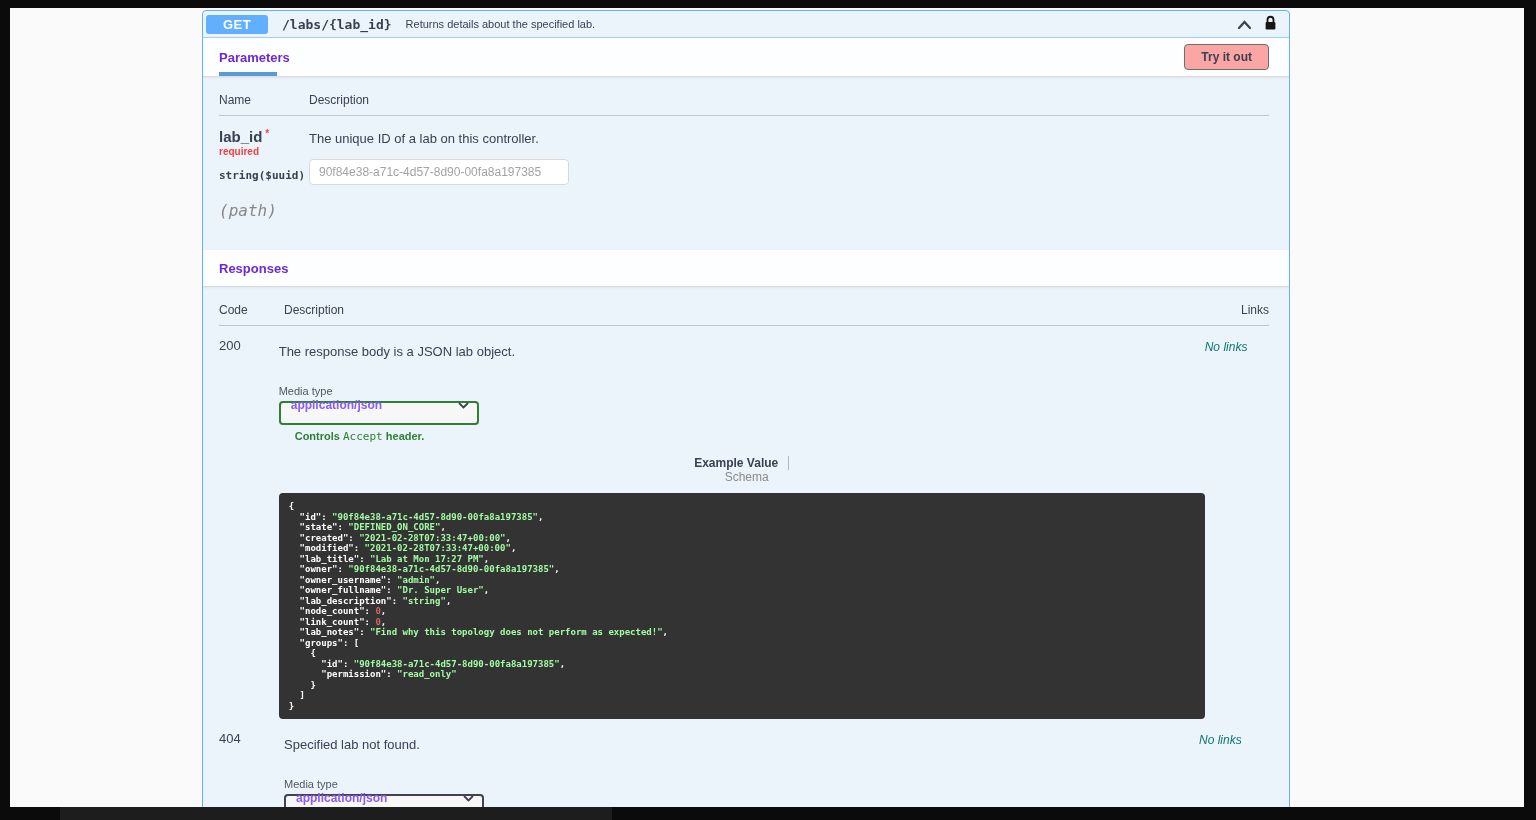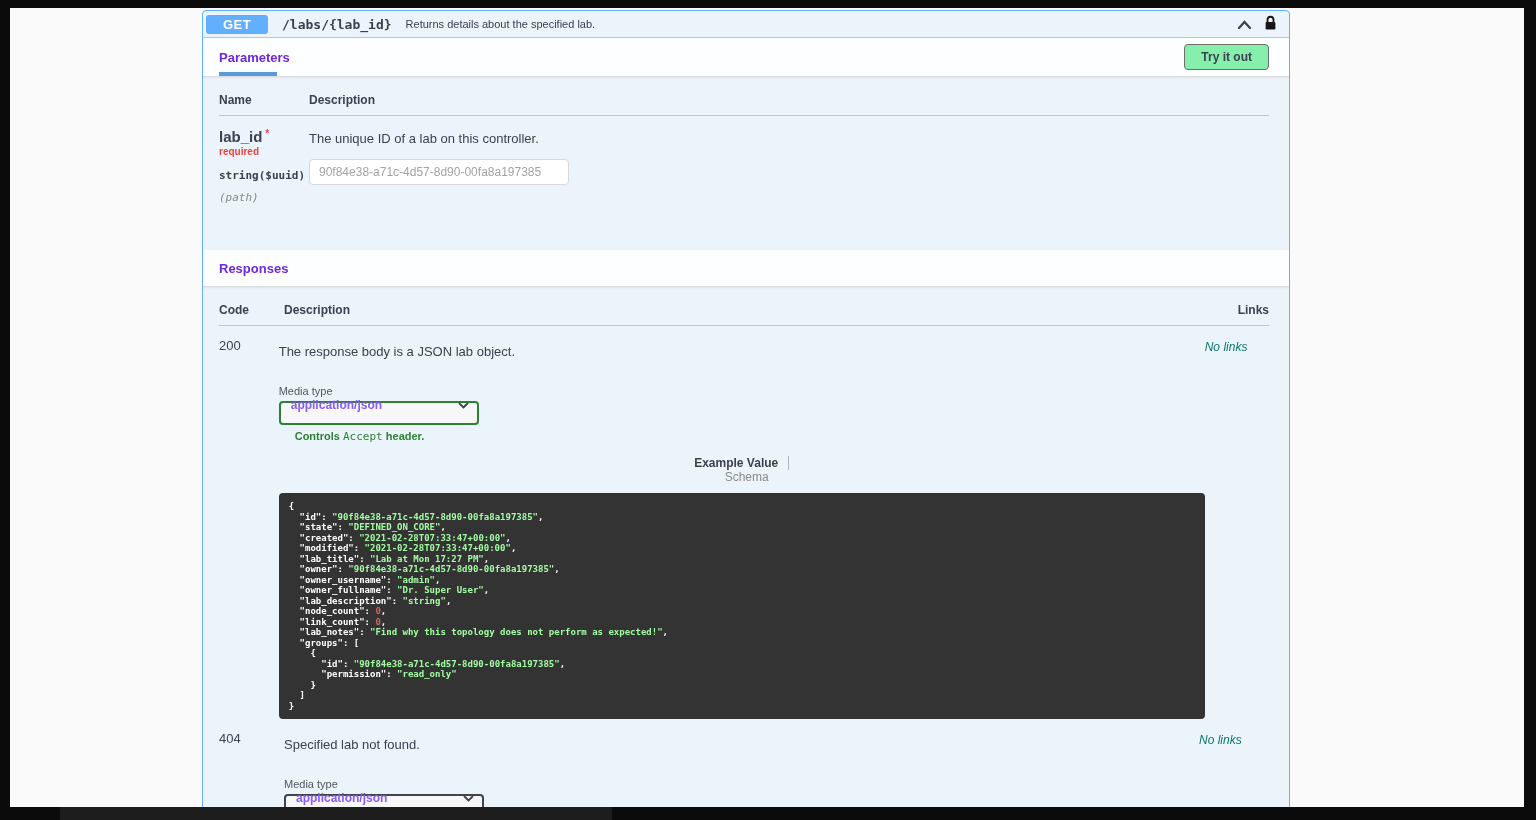--- a/index.html
+++ b/index.html
@@ -24,34 +24,34 @@
   .summary-icons { display:flex; align-items:center; gap:12px; }
   .icon-btn { background:none; border:none; cursor:pointer; display:flex; align-items:center; padding:0; }
 
   
   .section-header { background:rgba(255,255,255,.88); min-height:39px; flex:0 0 39px; position:relative;
                     display:flex; align-items:center; justify-content:space-between; padding:0 20px 0 16px;
                     border-bottom:1px solid rgba(59,65,81,.18); box-shadow:0 1px 2px rgba(0,0,0,.06); }
   .section-header.slim { min-height:37px; flex:0 0 37px; }
   .section-title { font-size:13px; font-weight:bold; color:#6d28d9; }
   .tab-underline { position:absolute; left:16px; bottom:0; width:58px; height:4px; background:#5b9ad9; }
-  .try-btn { border:1px solid #6d6d6d; border-radius:4px; background:#86efac; padding:5px 16px;
+  .try-btn { border:1px solid #6d6d6d; border-radius:4px; background:#fca5a5; padding:5px 16px;
              font-size:12px; font-weight:bold; color:#3b4151; font-family:"Liberation Sans", sans-serif; cursor:pointer; }
 
   
   .params-body { height:173px; flex:0 0 173px; padding:16px 20px 0 16px; }
-  .thead { display:flex; font-size:12px; font-weight:bold; color:#3b4151;
+  .thead { display:flex; font-size:12px; font-weight:normal; color:#3b4151;
            padding-bottom:8px; border-bottom:1px solid rgba(59,65,81,.25); }
   .col-name { width:90px; }
   .col-flex { flex:1; }
   .param-row { display:flex; padding-top:12px; }
   .param-name { font-size:15px; font-weight:bold; color:#3b4151; }
   .required { color:#f93e3e; font-size:10px; vertical-align:top; margin-left:3px; font-weight:bold; }
   .param-type { font-family:"DejaVu Sans Mono", monospace; font-size:11px; font-weight:bold; color:#3b4151; margin-top:5px; }
-  .param-in { font-family:"DejaVu Sans Mono", monospace; font-size:11px; font-style:italic; color:#888; margin-top:9px; }
+  .param-in { font-family:"DejaVu Sans Mono", monospace; font-size:16px; font-style:italic; color:#888; margin-top:19px; }
   .param-desc { font-size:13px; color:#3b4151; padding-top:3px; }
   .param-input { margin-top:13px; width:260px; height:26px; border:1px solid #d9d9d9; border-radius:4px;
                  padding:0 9px; font-size:12px; color:#3b4151; background:#fff; font-family:"Liberation Sans", sans-serif; }
   .param-input::placeholder { color:#a3a3a3; }
 
   
   .resp-body { flex:1; padding:16px 20px 0 16px; }
   .col-code { width:65px; }
   .col-links { width:70px; text-align:right; }
   .resp-row { display:flex; padding-top:12px; }

